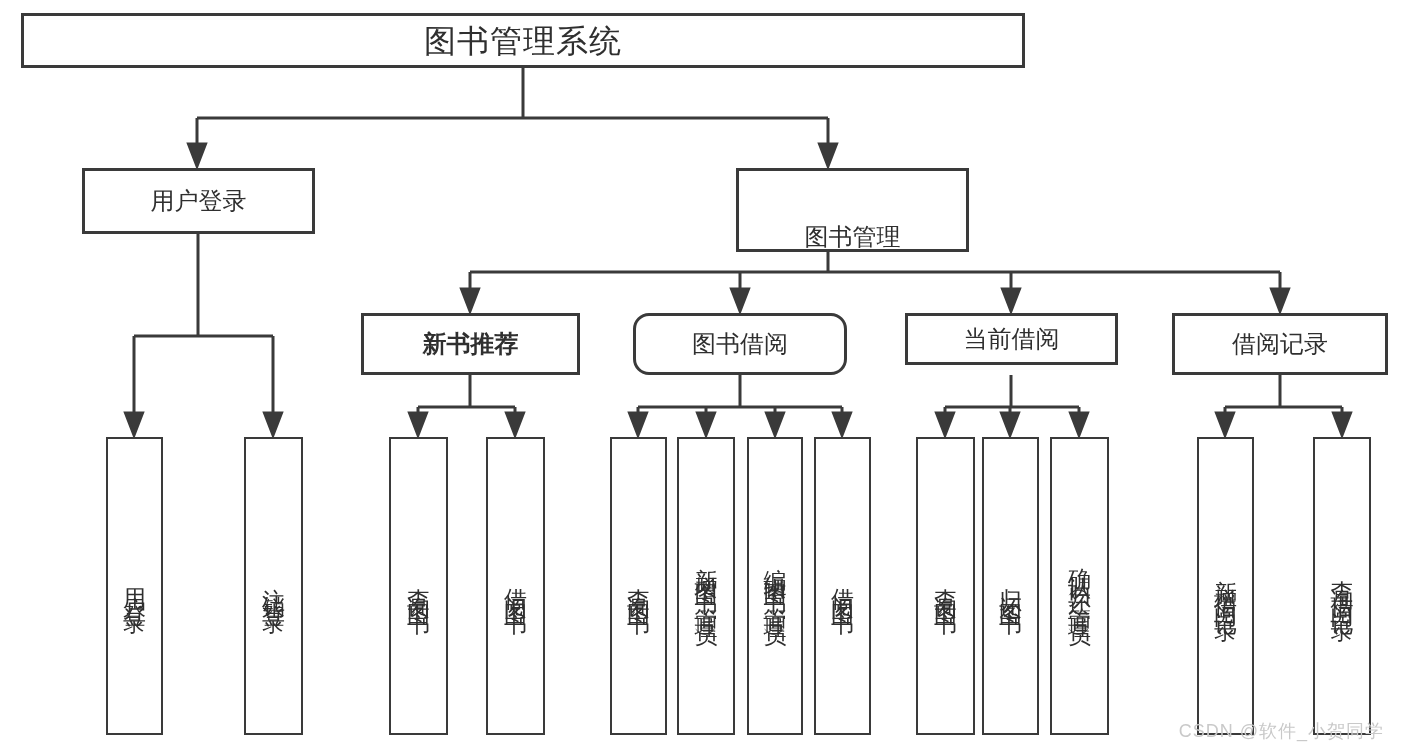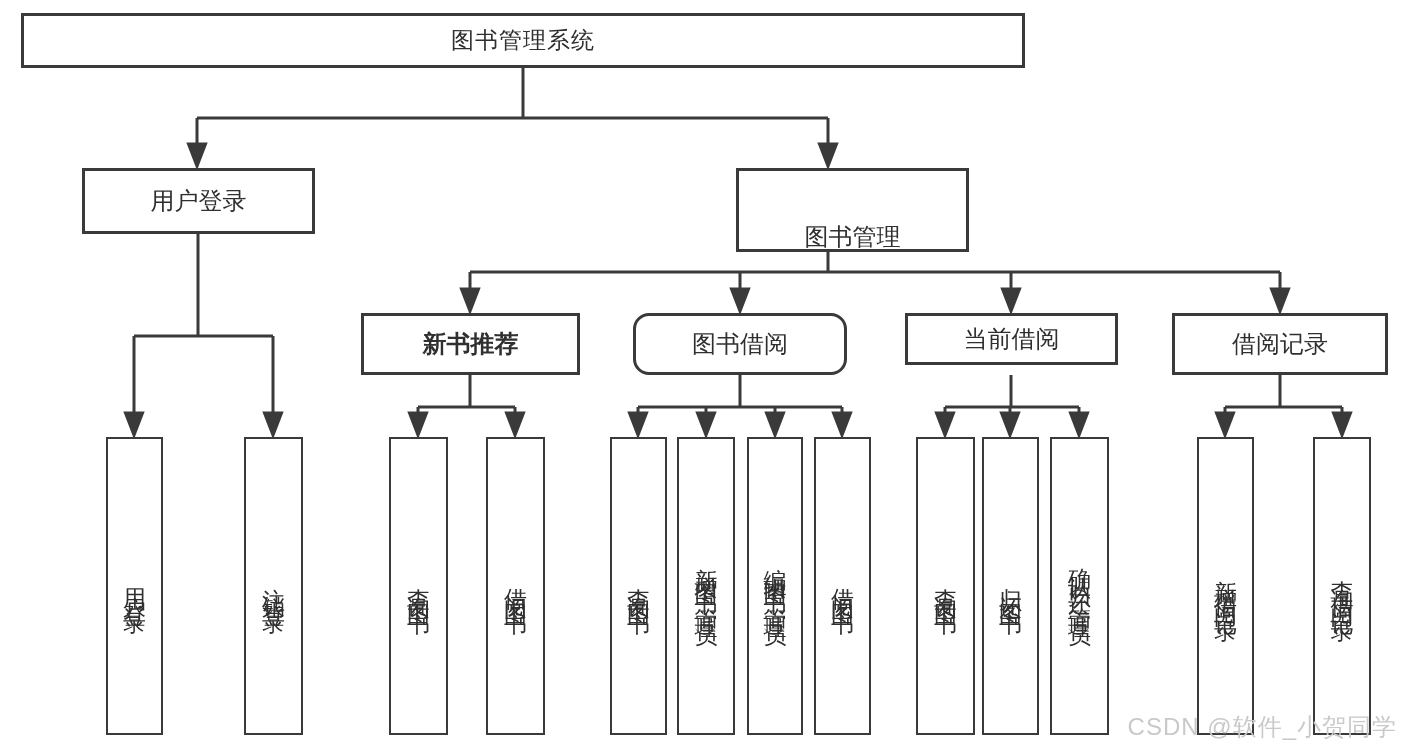--- a/index.html
+++ b/index.html
@@ -8,29 +8,29 @@
     font-family:"Liberation Sans", sans-serif; overflow:hidden;
   }
   .page svg.wires { position:absolute; left:0; top:0; }
   .box {
     position:absolute; box-sizing:border-box; background:#ffffff;
     border:3px solid #3a3a3a; color:#2f2f2f;
     display:flex; align-items:center; justify-content:center;
     line-height:1; white-space:nowrap;
   }
   .box.h { font-size:24px; }
-  .box.root { font-size:23px; letter-spacing:1px; }
+  .box.root { font-size:32px; letter-spacing:1px; }
   .box.v {
     writing-mode:vertical-rl; text-orientation:mixed;
     font-size:23px; letter-spacing:8px;
     top:437px; height:298px; border-width:2.5px;
   }
   .watermark {
-    position:absolute; right:8px; bottom:4px;
-    font-size:24px; color:#c9c9c9; letter-spacing:1px;
+    position:absolute; right:21px; bottom:4px;
+    font-size:18px; color:#c9c9c9; letter-spacing:1px;
   }
 </style>
 </head>
 <body>
 
 <div class="page">
 
   <svg class="wires" width="1405" height="747" viewBox="0 0 1405 747">
     <g stroke="#3a3a3a" stroke-width="3" fill="#3a3a3a">
 

